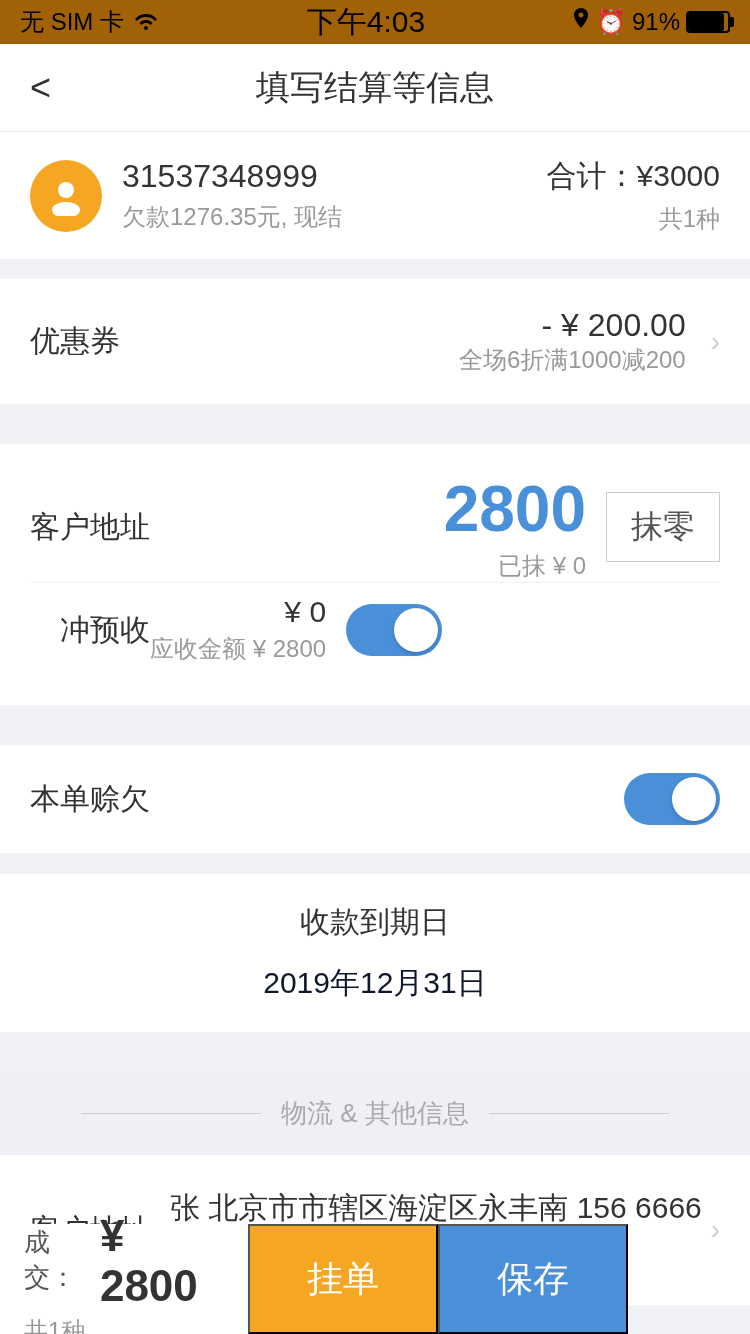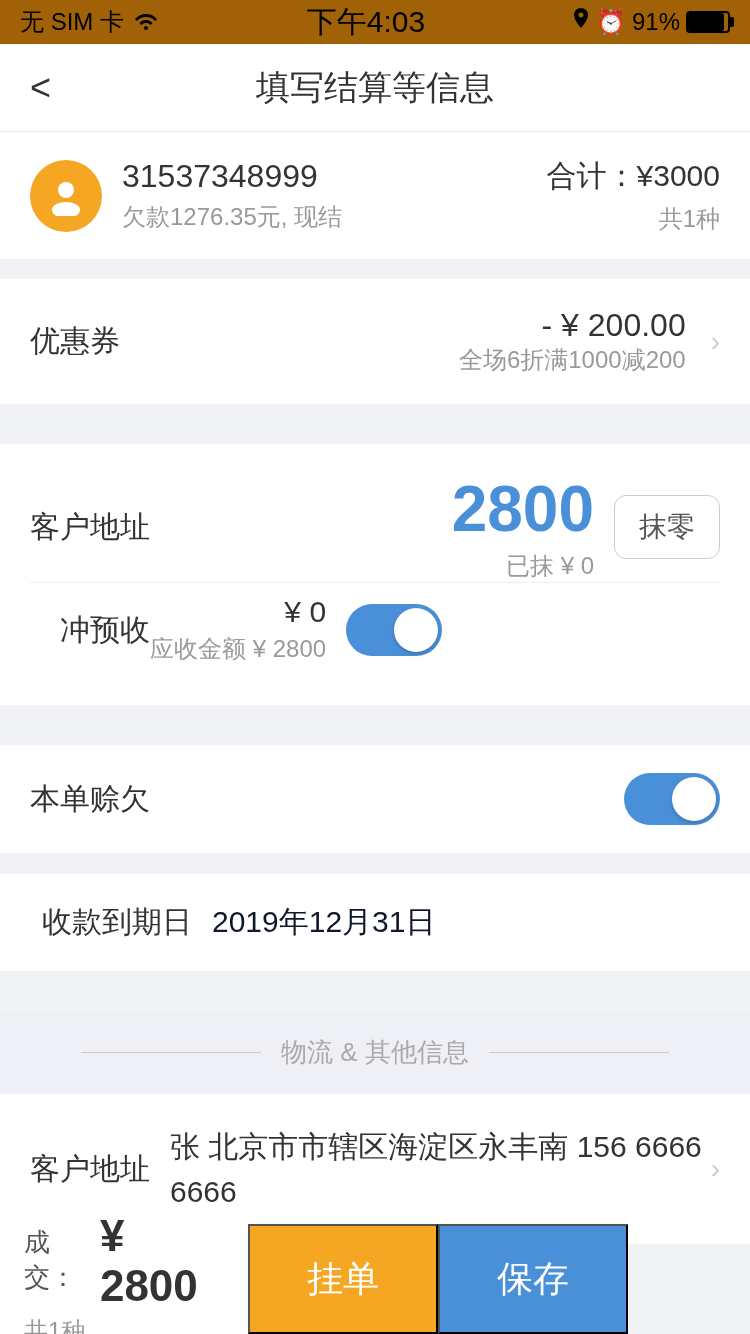--- a/index.html
+++ b/index.html
@@ -124,23 +124,23 @@
     .amount-right {
       display: flex;
       align-items: center;
       gap: 20px;
     }
     .amount-value-wrap {}
     .amount-num { font-size: 64px; font-weight: 700; color: #4a90d9; }
     .amount-sub { font-size: 24px; color: #999; text-align: right; margin-top: 4px; }
     .round-btn {
       border: 1px solid #ccc;
-      border-radius: 12px;
+      border-radius: 0;
       padding: 12px 24px;
-      font-size: 28px;
+      font-size: 32px;
       color: #555;
       background: #fff;
       cursor: pointer;
       white-space: nowrap;
     }
 
     
     .prepay-row {
       display: flex;
       align-items: center;
@@ -342,21 +342,21 @@
   <div class="section">
     <div style="display:flex;align-items:center;justify-content:space-between;padding:28px 30px;">
       <span class="row-label">本单赊欠</span>
       <div class="toggle">
         <div class="toggle-knob"></div>
       </div>
     </div>
   </div>
 
   <div class="section" style="margin-top:0">
-    <div style="display:flex;align-items:center;padding:28px 42px;gap:20px;border-top:1px solid #f0f0f0;">
+    <div style="display:flex;align-items:center;padding:28px 30px;gap:20px;border-top:1px solid #f0f0f0;flex-direction:column;">
       <span class="row-label">收款到期日</span>
       <span class="row-value">2019年12月31日</span>
     </div>
   </div>
 
   <div class="gray-divider"></div>
 
   <div class="section-label">
     <span>物流 &amp; 其他信息</span>
   </div>

